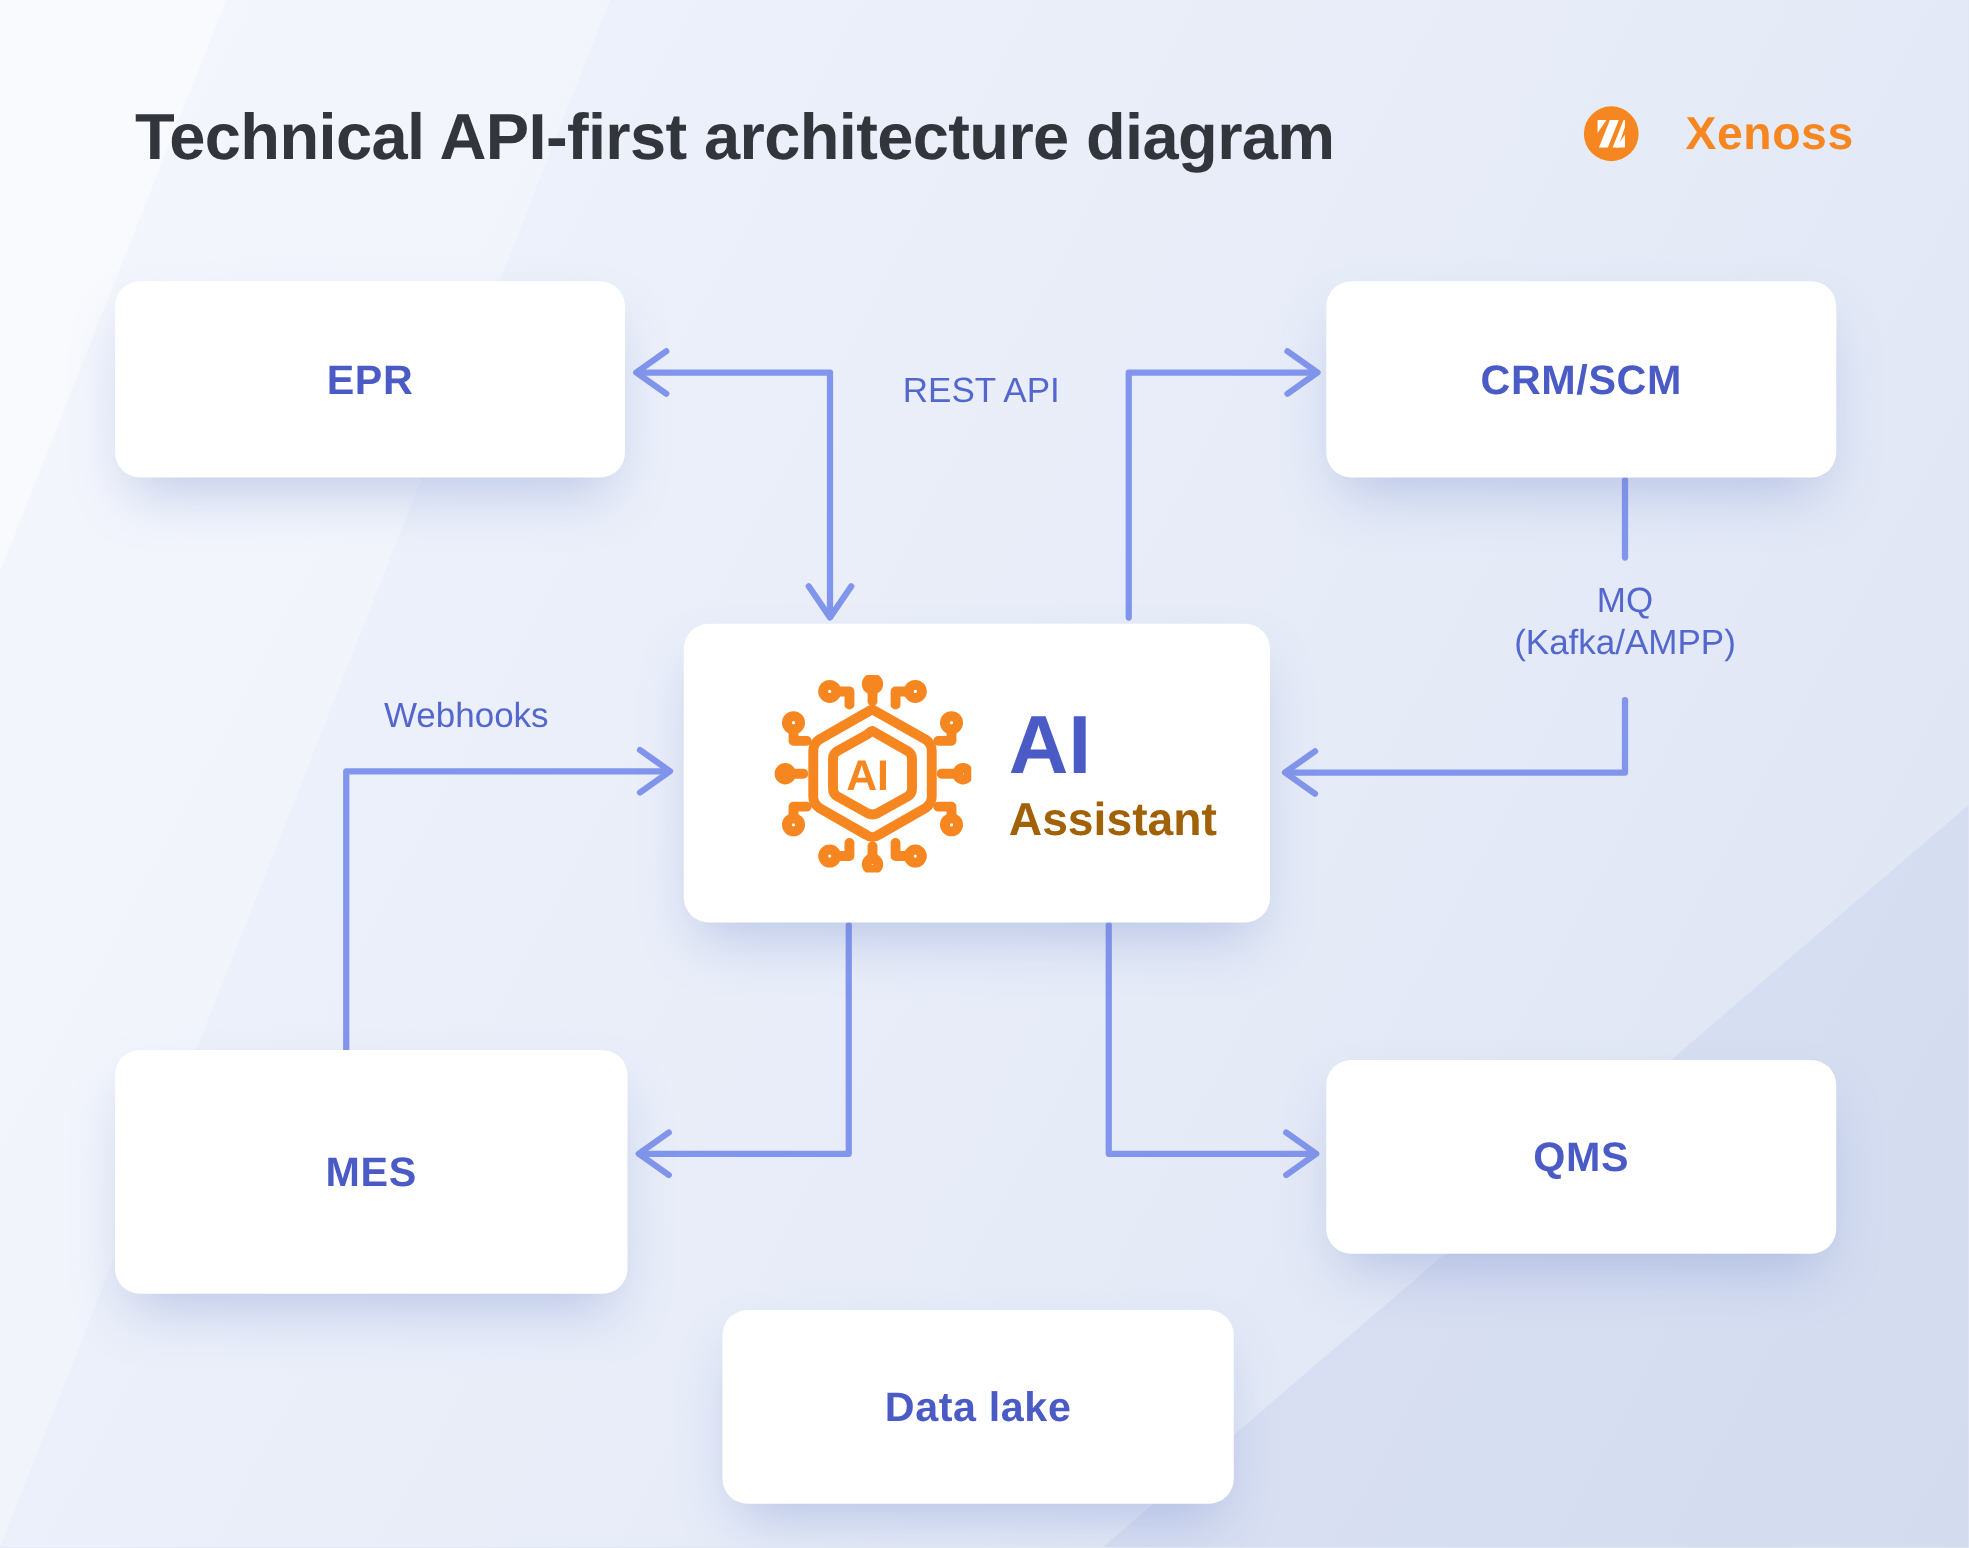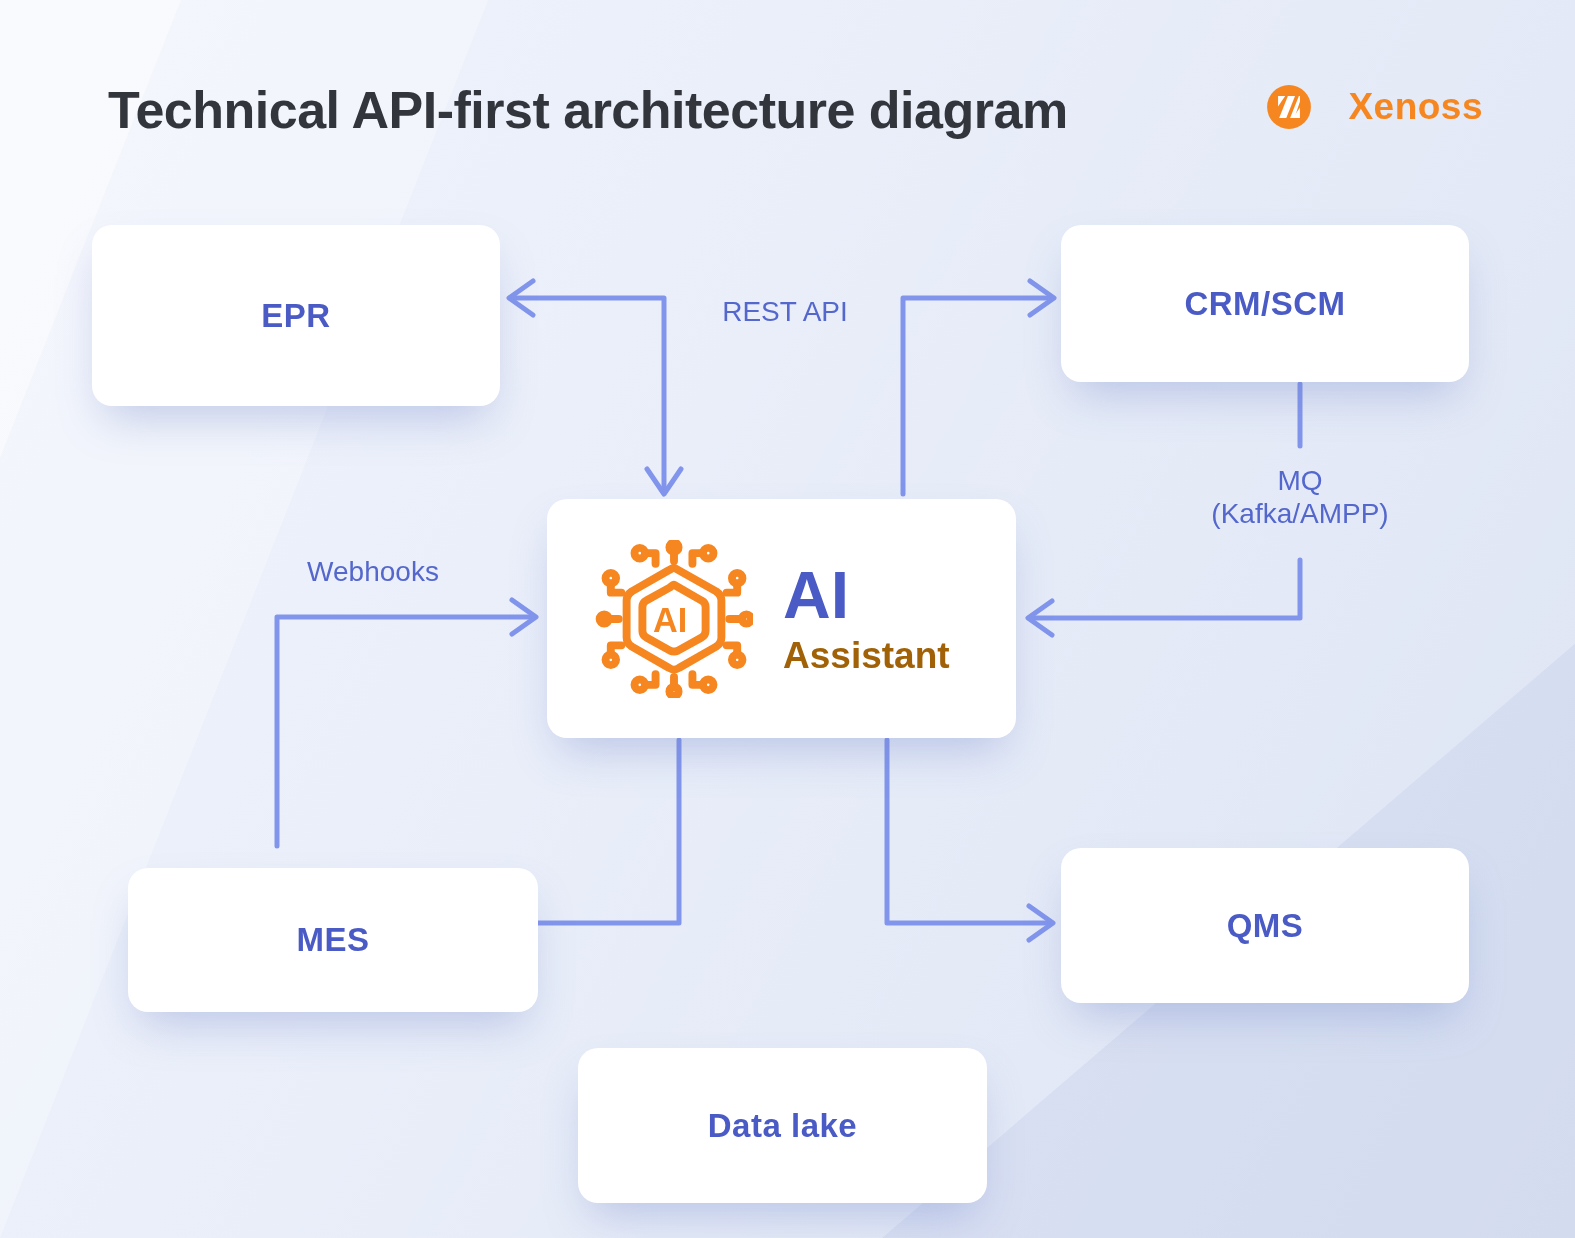--- a/index.html
+++ b/index.html
@@ -47,27 +47,27 @@
     border-radius: 20px;
     box-shadow: 0 22px 45px -12px rgba(108,130,200,0.38);
     display: flex; align-items: center; justify-content: center;
   }
   .node-label {
     font-size: 33px;
     font-weight: bold;
     letter-spacing: 0.5px;
     color: #4a5bc6;
   }
-  .node-epr  { left:  92px; top: 225px; width: 408px; height: 181px; }
+  .node-epr  { left:  92px; top: 225px; width: 408px; height: 157px; }
   .node-crm  { left: 1061px; top: 225px; width: 408px; height: 157px; }
-  .node-mes  { left:  92px; top: 868px; width: 410px; height: 144px; margin-left: 36px; }
+  .node-mes  { left:  92px; top: 840px; width: 410px; height: 195px; }
   .node-qms  { left: 1061px; top: 848px; width: 408px; height: 155px; }
   .node-lake { left: 578px; top: 1048px; width: 409px; height: 155px; }
 
-  .node-ai { left: 547px; top: 499px; width: 469px; height: 239px; gap: 30px; justify-content: flex-start; padding-left: 48px; }
+  .node-ai { left: 547px; top: 499px; width: 469px; height: 239px; gap: 30px; justify-content: flex-start; padding-left: 72px; }
   .ai-text { display: flex; flex-direction: column; line-height: 1.05; }
   .ai-title    { font-size: 66px; font-weight: bold; color: #4a5bc6; }
   .ai-subtitle { font-size: 37px; font-weight: bold; color: #a16207; margin-top: 6px; }
 
   .edge-label {
     position: absolute;
     transform: translate(-50%, -50%);
     font-size: 28px;
     font-weight: 500;
     color: #5467cd;

